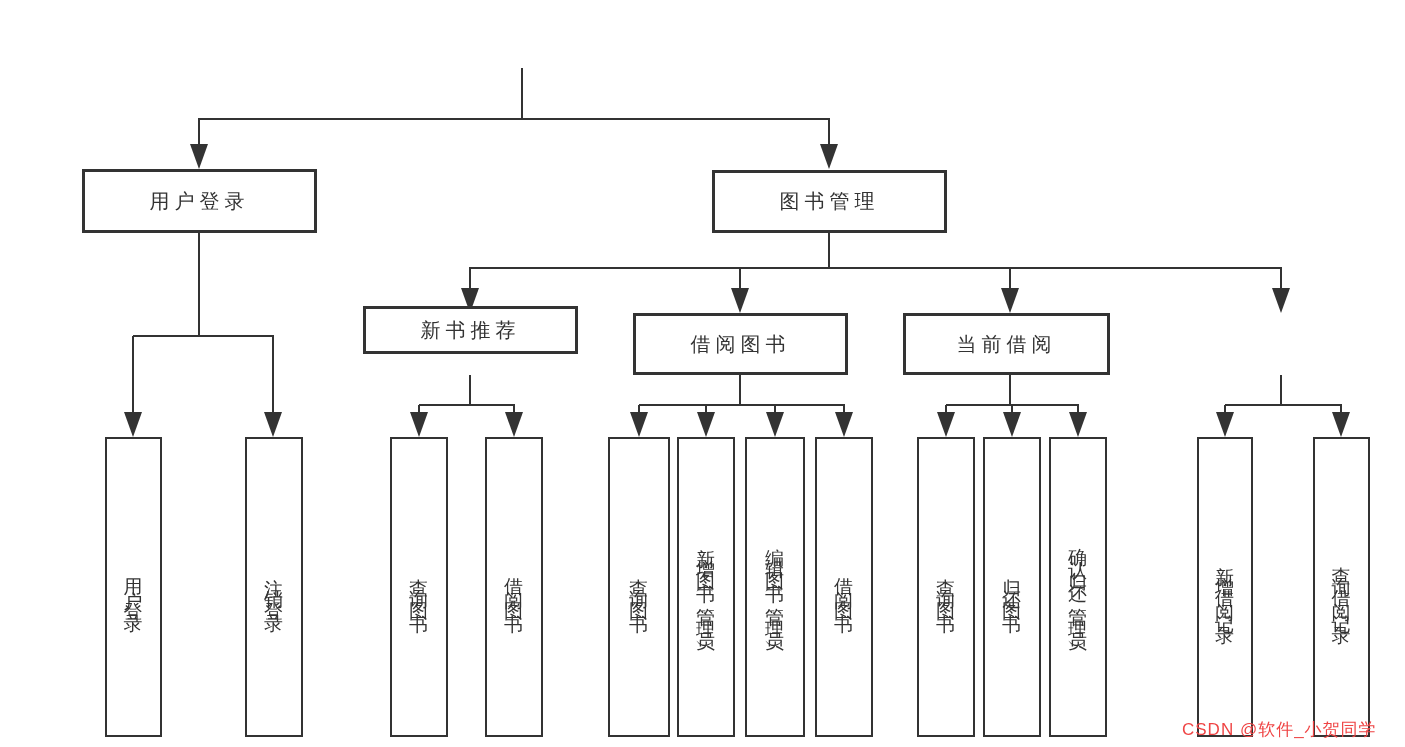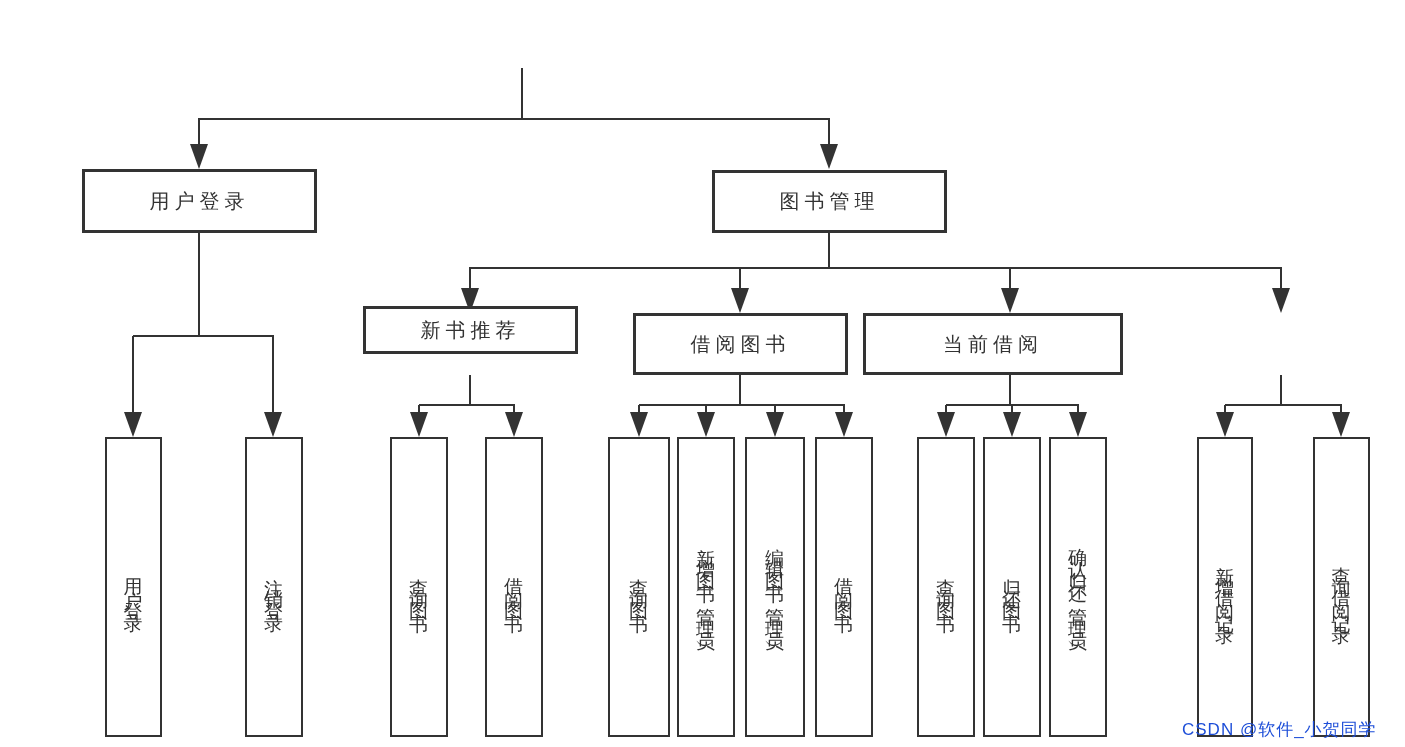--- a/index.html
+++ b/index.html
@@ -43,21 +43,21 @@
     border-left:9px solid transparent;
     border-right:9px solid transparent;
     border-top:25px solid #333333;
     z-index:1;
   }
   .watermark {
     position:absolute;
     left:1182px; top:718px;
     font-size:17px;
     letter-spacing:1px;
-    color:#1d4ed8;
+    color:#ef4444;
     white-space:nowrap;
     z-index:5;
   }
 </style>
 </head>
 <body>
 
 <div class="canvas">
 
 
@@ -92,21 +92,21 @@
   <div class="arrow" style="left:1001px;top:288px"></div>
   <div class="vl" style="left:1279.75px;top:267px;height:26px"></div>
   <div class="arrow" style="left:1272px;top:288px"></div>
 
   <div class="box" style="left:363px;top:306px;width:215px;height:48px">
     <span class="hlabel">新书推荐</span>
   </div>
   <div class="box" style="left:633px;top:313px;width:215px;height:62px">
     <span class="hlabel">借阅图书</span>
   </div>
-  <div class="box" style="left:863px;top:313px;width:260px;height:62px">
+  <div class="box" style="left:903px;top:313px;width:207px;height:62px">
     <span class="hlabel">当前借阅</span>
   </div>
 
   <div class="vl" style="left:468.75px;top:375px;height:31px"></div>
   <div class="hl" style="left:419px;top:403.75px;width:96px"></div>
   <div class="vl" style="left:417.75px;top:405px;height:12px"></div>
   <div class="arrow" style="left:410px;top:412px"></div>
   <div class="vl" style="left:512.75px;top:405px;height:12px"></div>
   <div class="arrow" style="left:505px;top:412px"></div>
 

